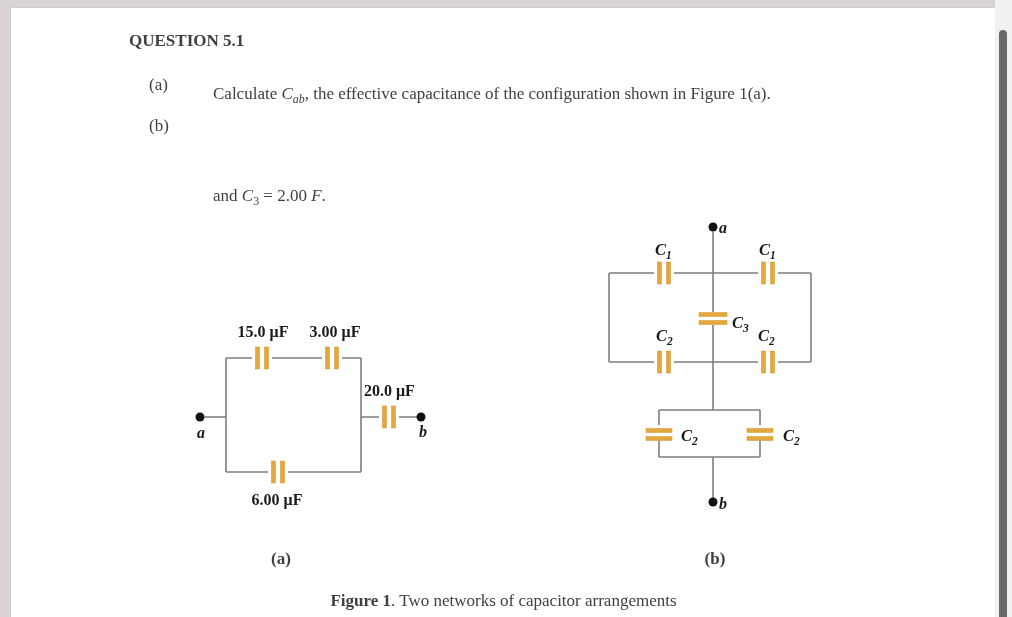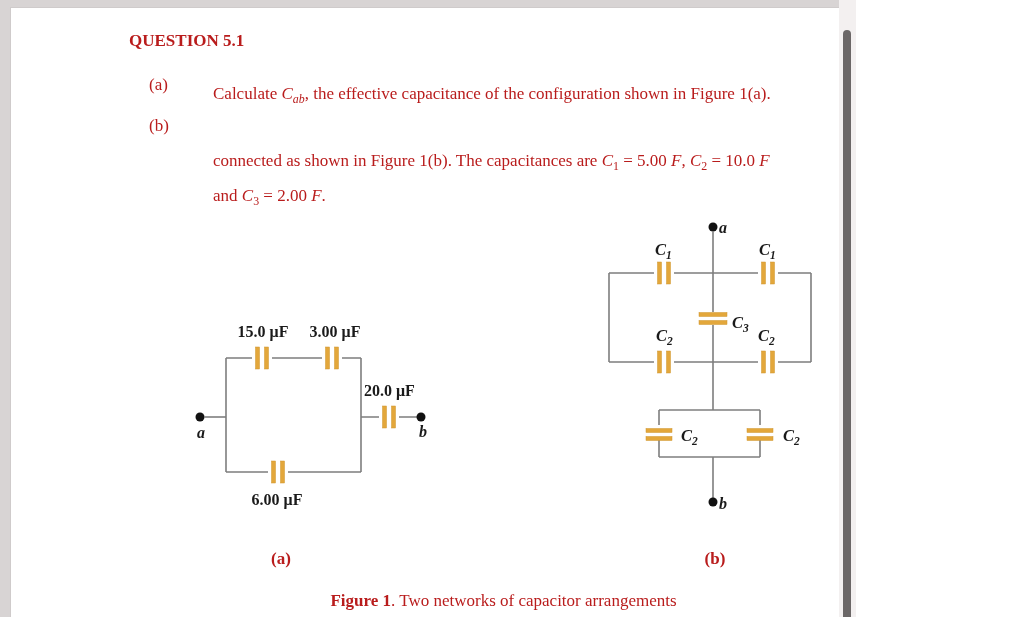--- a/index.html
+++ b/index.html
@@ -1,20 +1,20 @@
 <!DOCTYPE html>
 <html><head>
 <meta charset="utf-8">
 <style>
   html,body{margin:0;padding:0;}
   .viewport{
-    position:relative; width:856px; height:617px;
+    position:relative; width:1012px; height:617px;
     background:#d8d4d4; overflow:hidden;
     font-family:"Liberation Serif","DejaVu Serif",serif;
-    color:#b91c1c;
+    color:#404040;
   }
   .page{
     position:absolute; left:10px; top:7px; width:985px; height:610px;
     background:#ffffff; border-left:1px solid #cfcbcb; border-top:1px solid #cfcbcb;
   }
   .scrollbar-track{
     position:absolute; right:0; top:0; width:17px; height:617px;
     background:#f3f0f0;
   }
   .scrollbar-thumb{
@@ -43,21 +43,20 @@
 
 <div class="viewport">
   <div class="page">
 
     <div class="abs hdr" style="left:118px; top:23px;">QUESTION 5.1</div>
 
     <div class="abs body-text" style="left:138px; top:67px;">(a)</div>
     <div class="abs body-text" style="left:202px; top:76px;"><span>Calculate </span><span class="it">C</span><span class="it sub">ab</span><span>, the effective capacitance of the configuration shown in Figure 1(a).</span></div>
 
     <div class="abs body-text" style="left:138px; top:108px;">(b)</div>
-    <div class="abs body-text" style="left:202px; top:143px;"><span>connected as shown in Figure 1(b). The capacitances are </span><span class="it">C</span><span class="sub">1</span><span> = 5.00 </span><span class="it">F</span><span>, </span><span class="it">C</span><span class="sub">2</span><span> = 10.0 </span><span class="it">F</span></div>
     <div class="abs body-text" style="left:202px; top:178px;"><span>and </span><span class="it">C</span><span class="sub">3</span><span> = 2.00 </span><span class="it">F</span><span>.</span></div>
 
     <div class="abs fig-sub" style="left:220px; top:541px; width:100px;">(a)</div>
     <div class="abs fig-sub" style="left:654px; top:541px; width:100px;">(b)</div>
     <div class="abs caption" style="left:0px; top:583px;">
       <span style="font-weight:bold;">Figure 1</span><span>. Two networks of capacitor arrangements</span>
     </div>
   </div>
 
   <svg width="1012" height="617" viewBox="0 0 1012 617">

